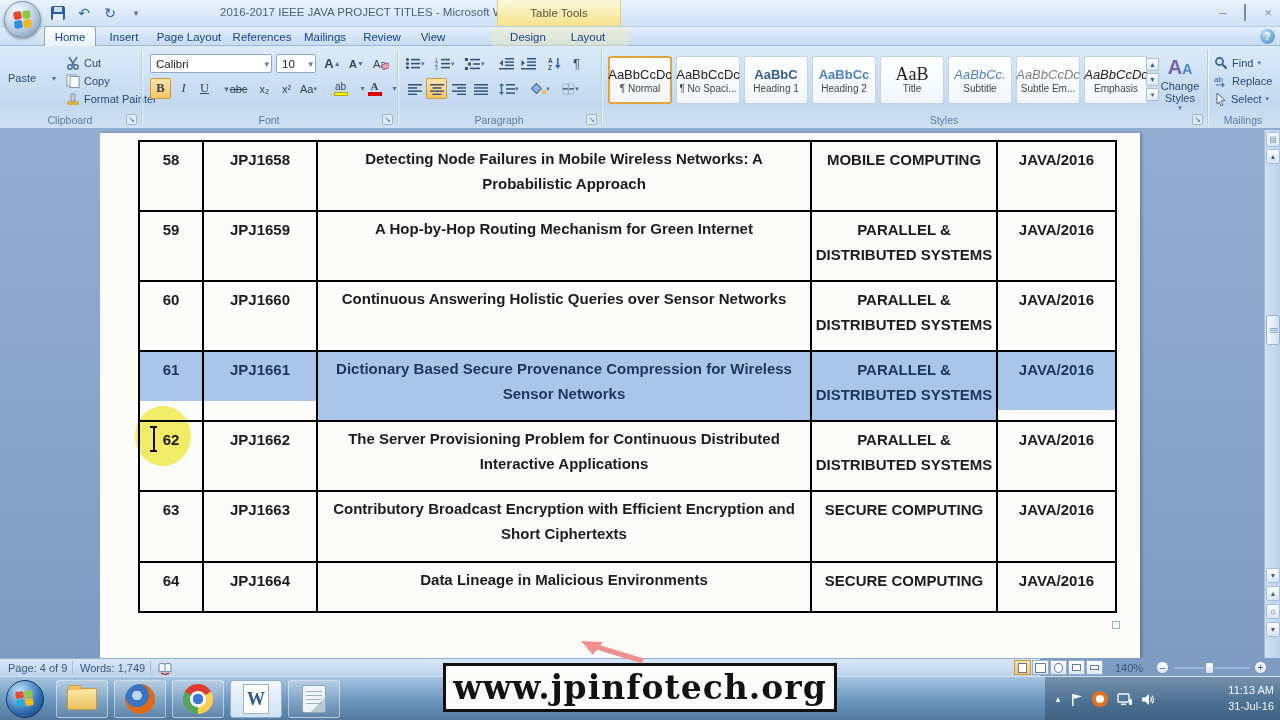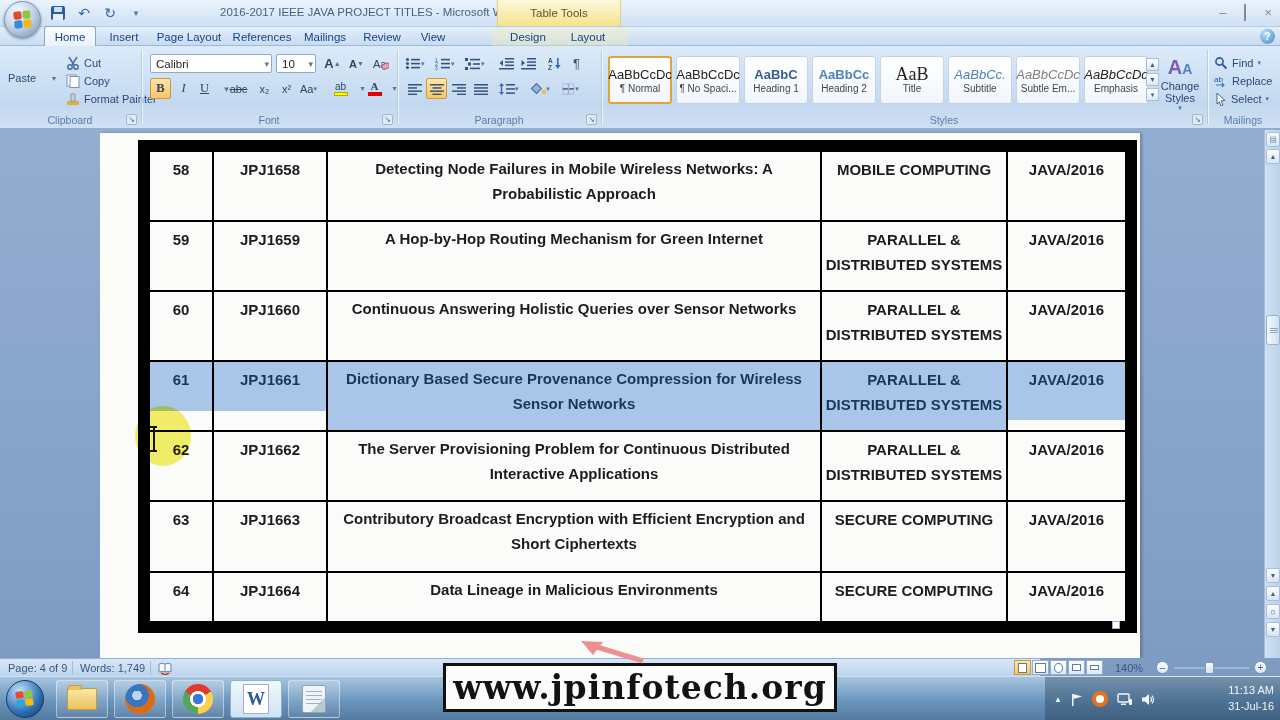--- a/index.html
+++ b/index.html
@@ -51,21 +51,21 @@
   .sc-emp .samp{font-style:italic;color:#222}
   .stscroll{position:absolute;left:1146px;width:13px;height:13px;border:1px solid #a8bdd8;background:linear-gradient(#fff,#dce8f5);color:#44618c;font-size:7px;display:flex;align-items:center;justify-content:center;cursor:pointer}
   .chstyles{position:absolute;left:1157px;top:10px;width:46px;height:62px;display:flex;flex-direction:column;align-items:center;cursor:pointer;color:#2b4a75}
   .bigA{font-size:20px;font-weight:bold;color:#7a5fb0;line-height:22px}
   .bigA b{font-size:14px;color:#4f81bd}
   .edit-item{position:absolute;left:1214px;display:flex;align-items:center;gap:4px;color:#2b4a75;font-size:11px;cursor:pointer;white-space:nowrap}
 
   
   .docarea{left:0;top:130px;width:1280px;height:528px;background:linear-gradient(180deg,#94aed1,#7e9cc2);overflow:hidden}
   .page{position:absolute;left:100px;top:3px;width:1040px;height:525px;background:#fbfbfa;box-shadow:2px 0 3px rgba(0,0,0,.25)}
-  .ptable{position:absolute;left:38px;top:7px;background:#000;padding:12px;display:flex;flex-direction:column;gap:2px}
+  .ptable{position:absolute;left:38px;top:7px;background:#000;padding:2px;display:flex;flex-direction:column;gap:2px}
   .trow{display:grid;grid-template-columns:62px 112px 492px 184px 117px;gap:2px}
   .cell{background:#fbfbfa;font-weight:bold;font-size:15px;color:#1c1c1c;text-align:center;padding-top:5px;line-height:25px}
   .c-title{padding:4px 14px 0}
   .r0 .cell{height:68px}.r1 .cell{height:68px}.r2 .cell{height:68px}.r3 .cell{height:68px}
   .r4 .cell{height:68px}.r5 .cell{height:69px}.r6 .cell{height:48px}
   .hl{background:#a9c6e8;color:#17375e}
   .hl-part{background:linear-gradient(#a9c6e8 0 72%,#fbfbfa 72%);color:#17375e}
   .hl-part88{background:linear-gradient(#a9c6e8 0 86%,#fbfbfa 86%);color:#17375e}
   .squig{text-decoration-style:wavy;text-decoration-color:#cc1111;text-decoration-thickness:1px;text-underline-offset:3px}
   .pagemark{position:absolute;left:1012px;top:488px;width:8px;height:8px;background:#fff;border:1px solid #9bb2cf}

